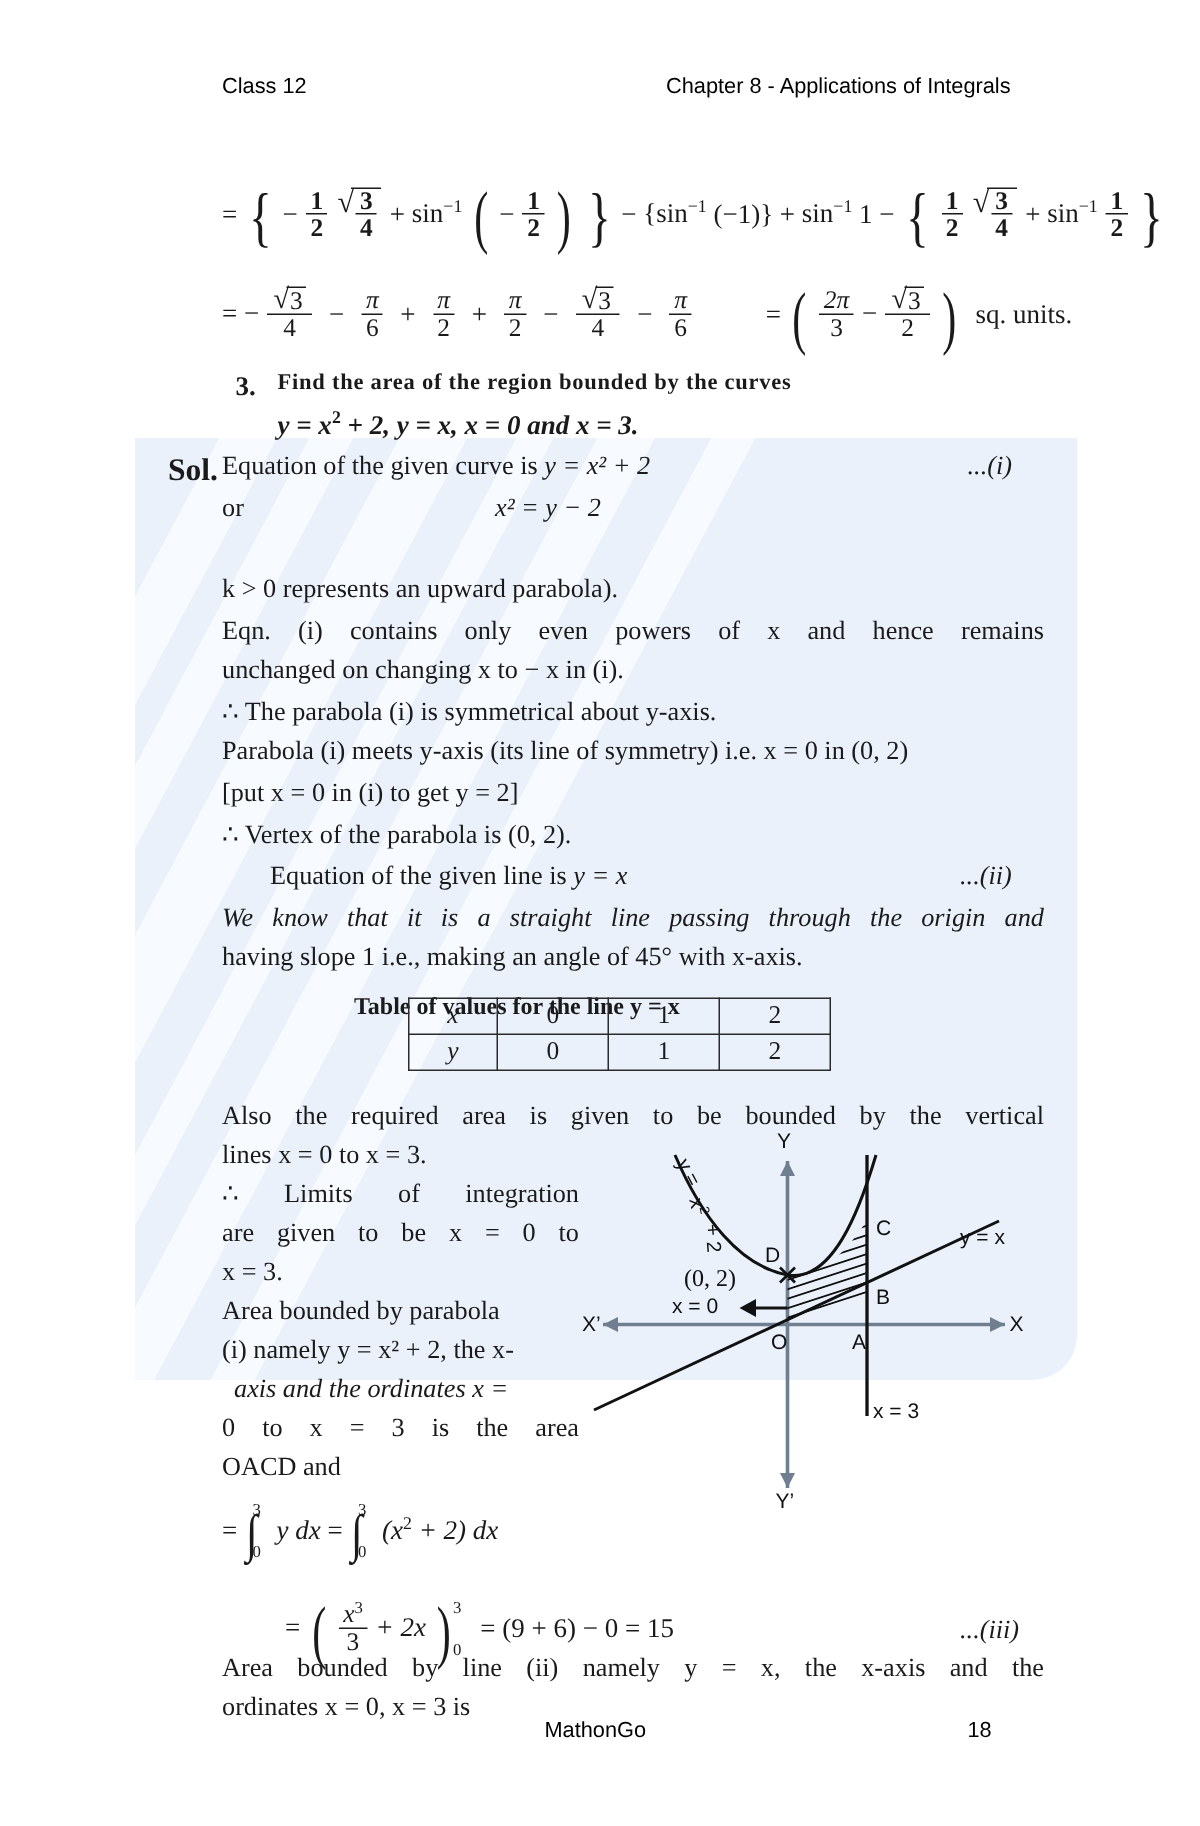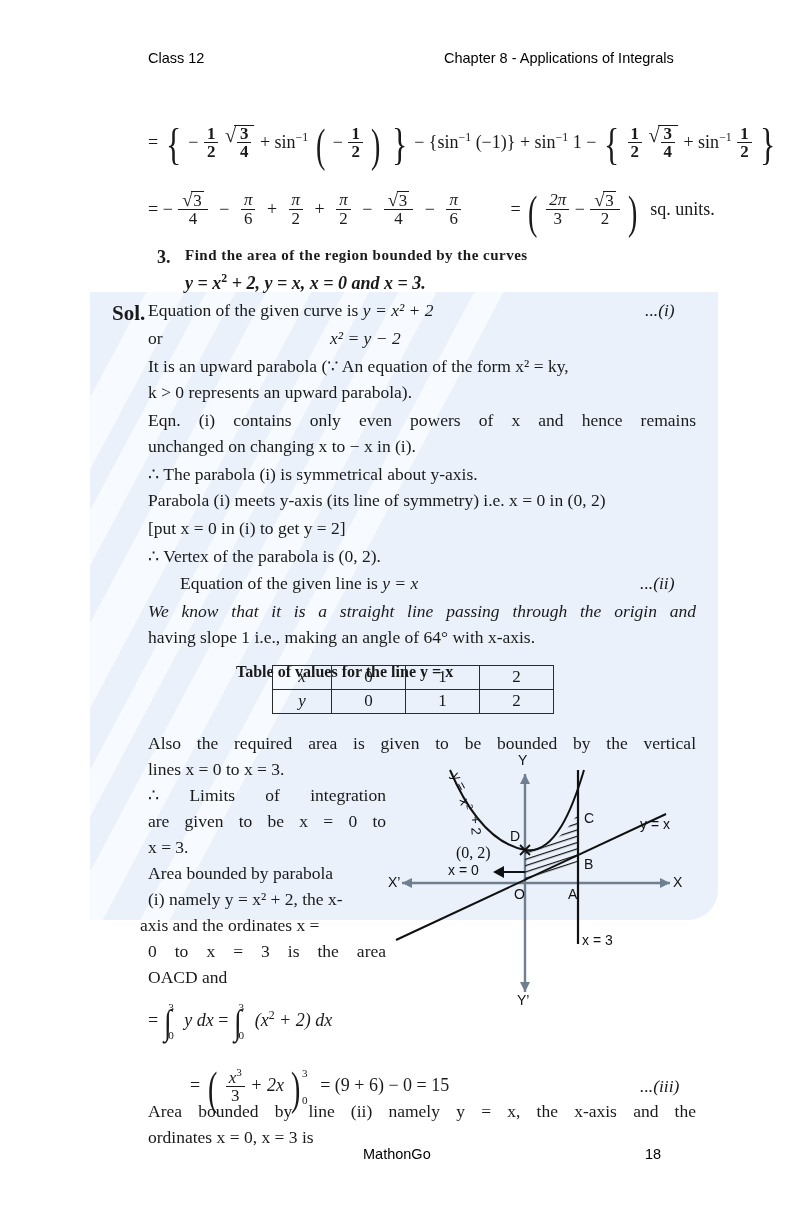--- a/index.html
+++ b/index.html
@@ -356,23 +356,20 @@
       <span>...(i)</span>
     </div>
 
     <div class="row" style="left:148px; top:327px;">
       <span>or</span>
     </div>
     <div class="row it" style="left:330px; top:327px;">
       <span>x² = y − 2</span>
     </div>
 
-    <div class="row" style="left:148px; top:355px;">
-      <span>It is an upward parabola (∵ An equation of the form x² = ky,</span>
-    </div>
     <div class="row" style="left:148px; top:381px;">
       <span>k &gt; 0 represents an upward parabola).</span>
     </div>
     <div class="row" style="left:148px; top:409px; width:548px; text-align:justify; text-align-last:justify;">
       <span>Eqn. (i) contains only even powers of x and hence remains</span>
     </div>
     <div class="row" style="left:148px; top:435px;">
       <span>unchanged on changing x to − x in (i).</span>
     </div>
     <div class="row" style="left:148px; top:463px;">
@@ -390,21 +387,21 @@
     <div class="row" style="left:148px; top:572px;margin-left:32px;">
       <span>Equation of the given line is </span><span class="it">y = x</span>
     </div>
     <div class="row it" style="left:640px; top:572px;">
       <span>...(ii)</span>
     </div>
     <div class="row" style="left:148px; top:600px; width:548px; text-align:justify; text-align-last:justify;font-style:italic;">
       <span>We know that it is a straight line passing through the origin and</span>
     </div>
     <div class="row" style="left:148px; top:626px;">
-      <span>having slope 1 i.e., making an angle of 64° with x-axis.</span>
+      <span>having slope 1 i.e., making an angle of 45° with x-axis.</span>
     </div>
 
     <div class="row bold" style="left:236px; top:641px; font-size:16px;margin-top:20px;">
       <span>Table of values for the line y = x</span>
     </div>
 
     <table class="vtable">
       <tbody>
           <tr>
         <td class="hcell it">x</td>
@@ -436,21 +433,21 @@
     </div>
     <div class="row" style="left:148px; top:836px;">
       <span>x = 3.</span>
     </div>
     <div class="row" style="left:148px; top:862px;">
       <span>Area bounded by parabola</span>
     </div>
     <div class="row" style="left:148px; top:888px;">
       <span>(i) namely y = x² + 2, the x-</span>
     </div>
-    <div class="row" style="left:140px; top:914px;">
+    <div class="row" style="left:156px; top:914px;font-style:italic;">
       <span>axis and the ordinates x =</span>
     </div>
     <div class="row" style="left:148px; top:940px; width:238px; text-align:justify; text-align-last:justify;">
       <span>0 to x = 3 is the area</span>
     </div>
     <div class="row" style="left:148px; top:966px;">
       <span>OACD and</span>
     </div>
 
     <div class="mline" style="left:148px; top:1008px;">

